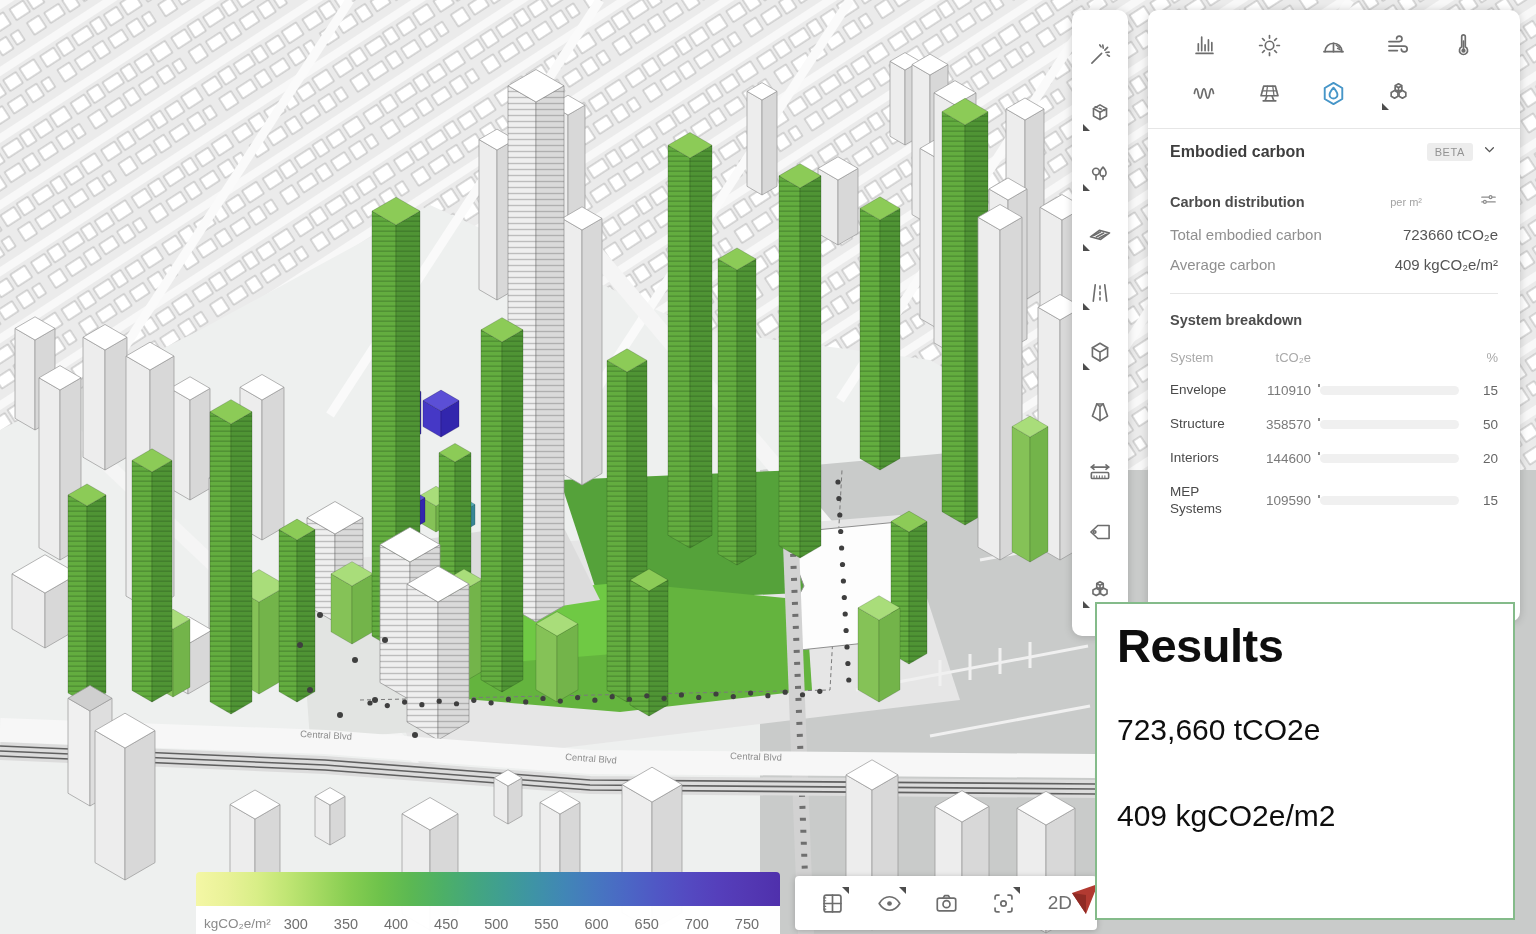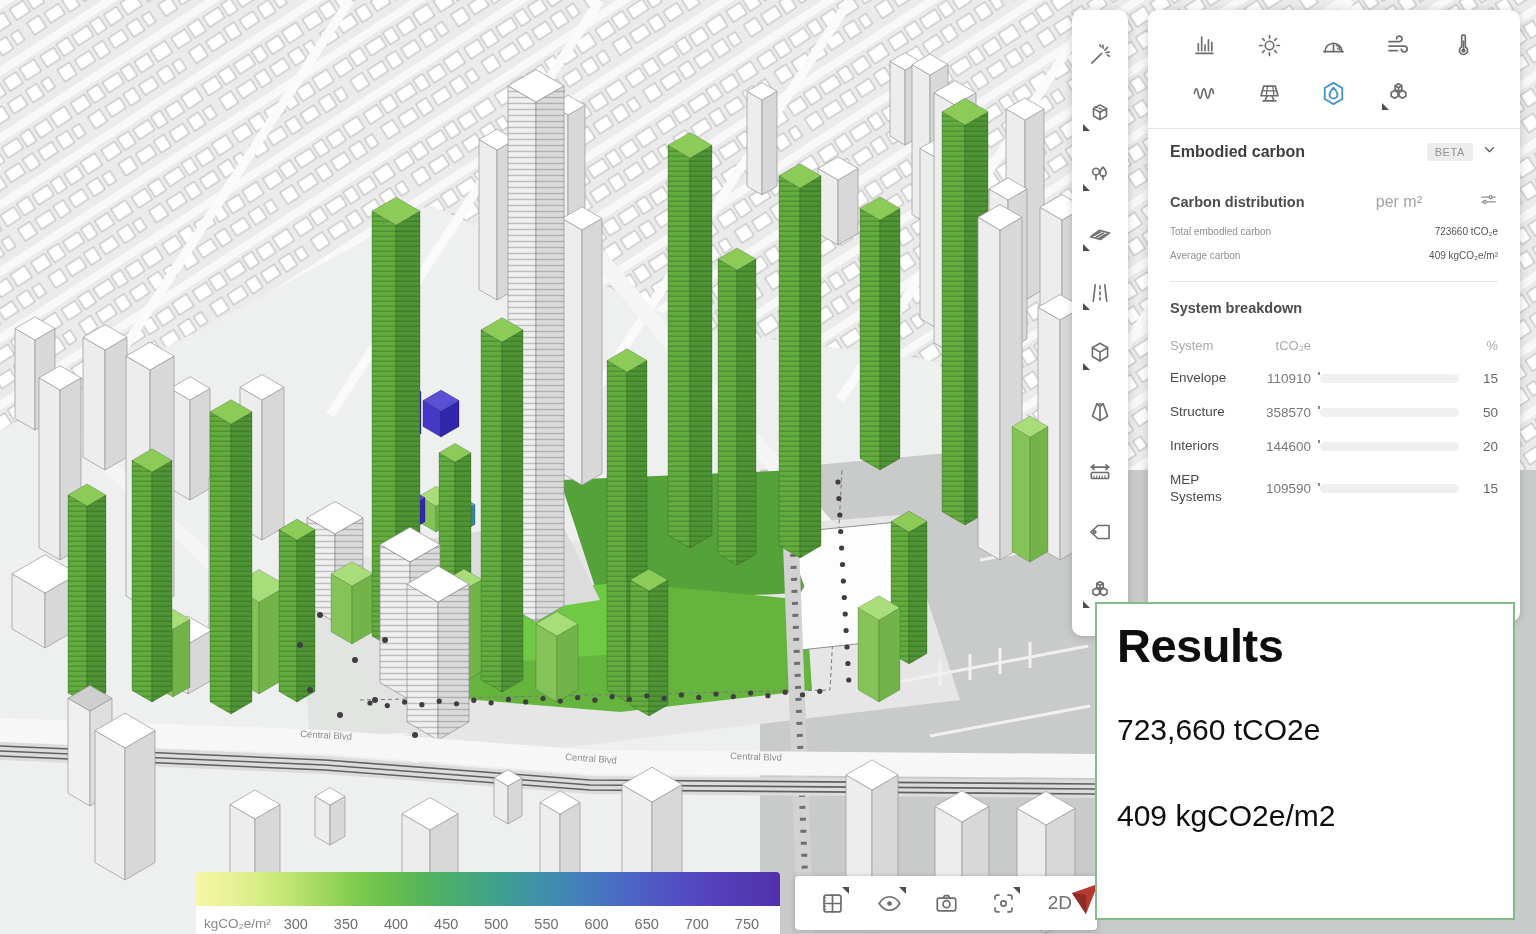--- a/index.html
+++ b/index.html
@@ -31,23 +31,23 @@
   .tab-btn.active svg{stroke:#4796c8;}
   .divider{height:1px;background:#e6e6e6;margin:4px 0 0;}
   .sect{padding:0 22px;}
   .title-row{display:flex;align-items:center;margin-top:12px;}
   .panel-title{flex:1;font-size:16px;font-weight:700;color:#3e3e3e;}
   .beta{background:#ededed;color:#939393;font-size:11px;letter-spacing:.6px;padding:3px 8px;
         border-radius:3px;margin-right:8px;}
   .chev svg{width:17px;height:17px;stroke:#555;fill:none;stroke-width:1.8;stroke-linecap:round;}
   .dist-head{display:flex;align-items:center;margin-top:28px;gap:48px;}
   .sect-head{flex:1;font-size:14.5px;font-weight:700;color:#4c4c4c;}
-  .perm2{color:#a3a3a3;font-size:16px;margin-right:9px;}
+  .perm2{color:#a3a3a3;font-size:11px;margin-right:9px;}
   .sliders svg{width:19px;height:19px;stroke:#8d8d8d;fill:none;stroke-width:1.5;stroke-linecap:round;}
-  .kv{display:flex;justify-content:space-between;font-size:10px;margin-top:13px;}
+  .kv{display:flex;justify-content:space-between;font-size:15px;margin-top:13px;}
   .kv .k{color:#8f8f8f;} .kv .v{color:#555;}
   .divider2{height:1px;background:#e6e6e6;margin:20px 0 0;}
   .bd-head{margin-top:18px;font-size:14.5px;font-weight:700;color:#4c4c4c;}
   .bd-grid{display:grid;grid-template-columns:68px 64px 1fr 30px;column-gap:9px;align-items:center;}
   .bd-cols{margin-top:22px;font-size:13px;color:#a9a9a9;}
   .bd-cols .c2,.bd-row .num{text-align:right;}
   .bd-cols .c3{text-align:right;}
   .bd-row{margin-top:17px;font-size:13.5px;}
   .bd-row .sys{color:#4a4a4a;line-height:1.25;}
   .bd-row .num{color:#7a7a7a;}

